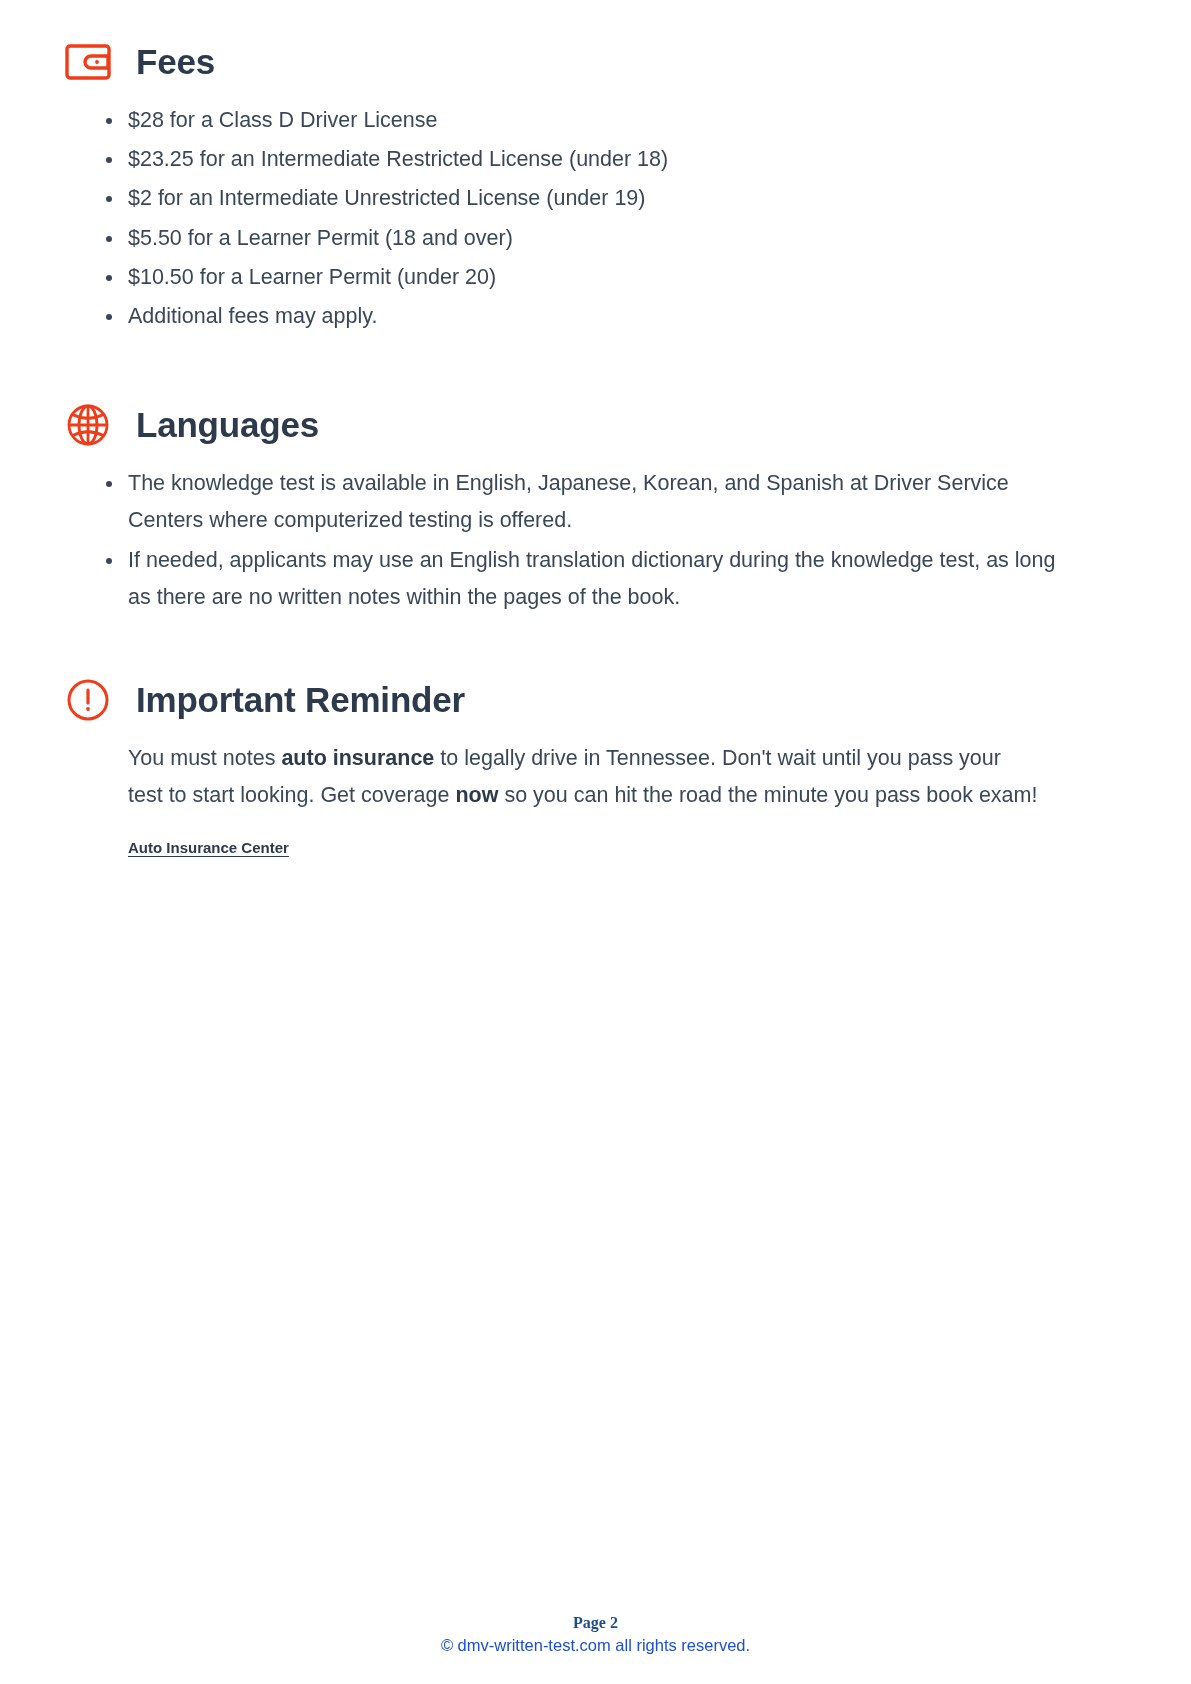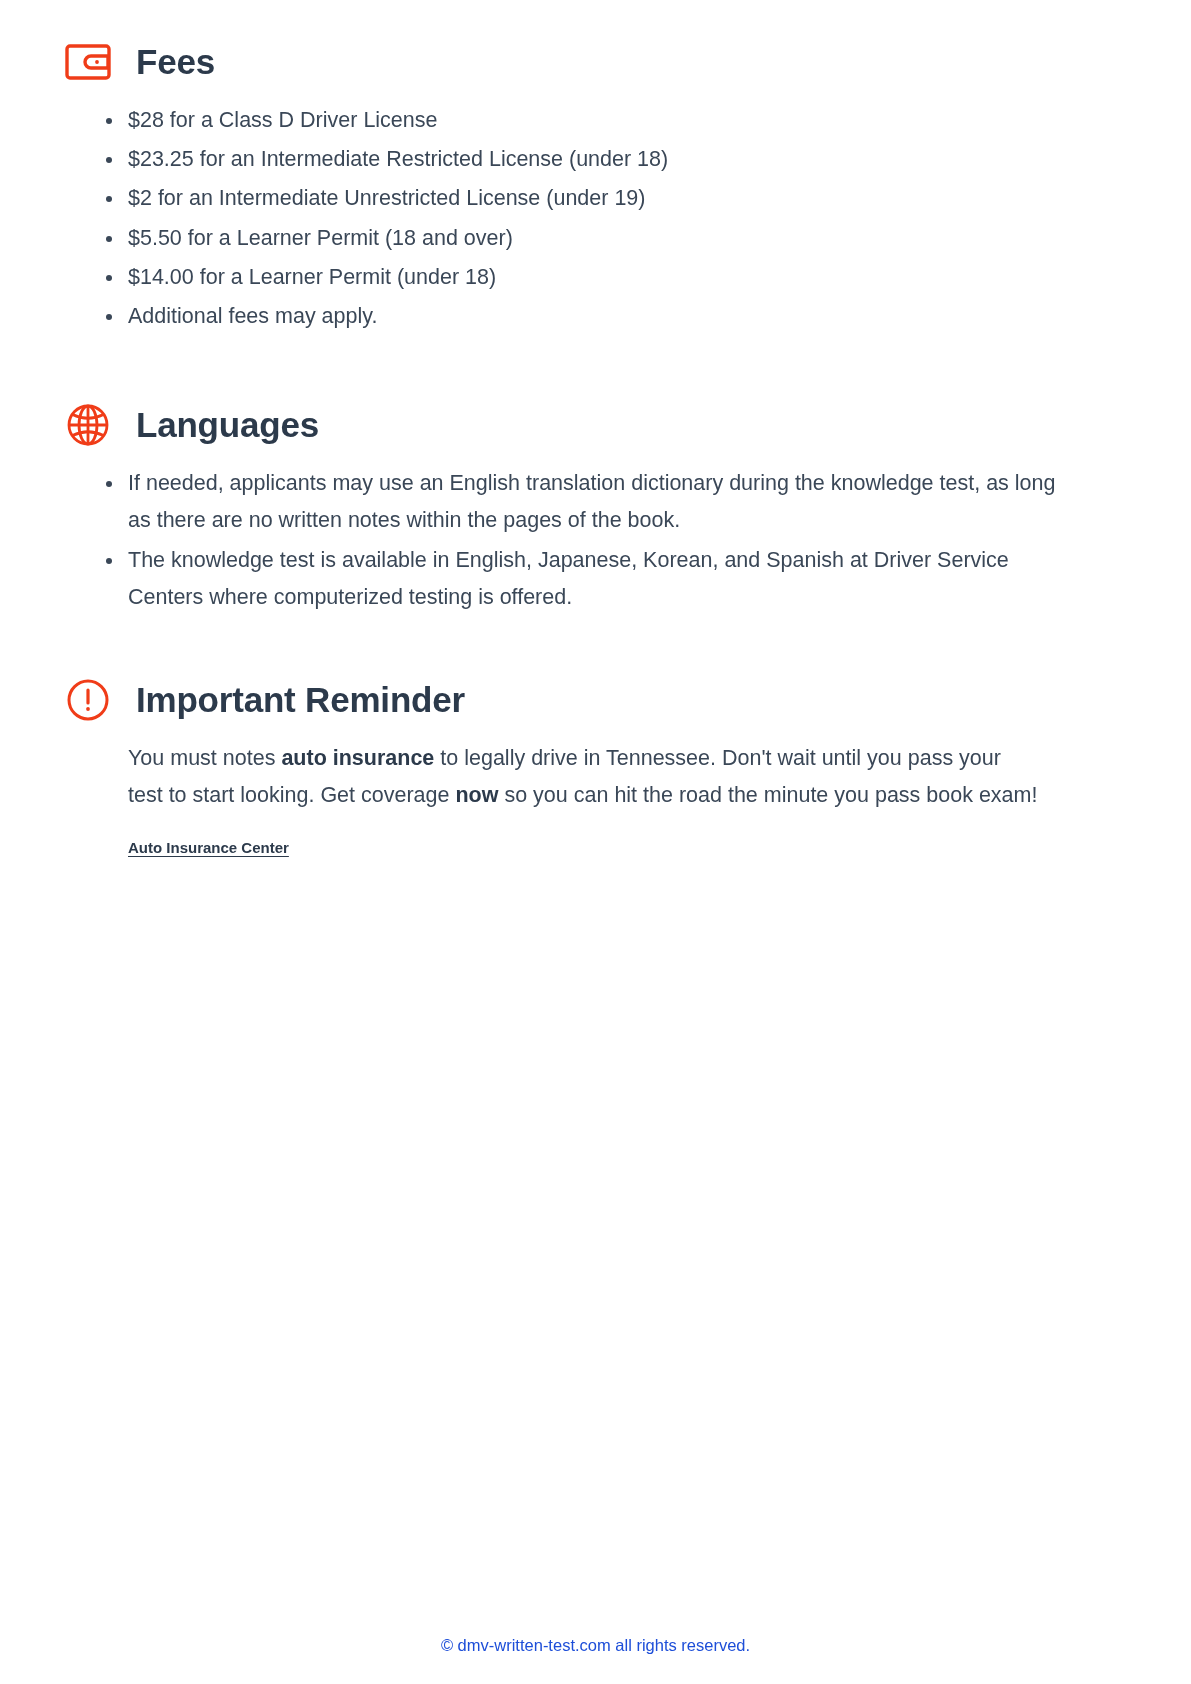--- a/index.html
+++ b/index.html
@@ -152,21 +152,21 @@
             <circle cx="33" cy="20" r="1.9" fill="#F03C18"></circle>
           </svg>
         </span>
         <h2 class="section-title">Fees</h2>
       </div>
       <ul class="bullets">
         <li>$28 for a Class D Driver License</li>
         <li>$23.25 for an Intermediate Restricted License (under 18)</li>
         <li>$2 for an Intermediate Unrestricted License (under 19)</li>
         <li>$5.50 for a Learner Permit (18 and over)</li>
-        <li>$14.00 for a Learner Permit (under 18)</li>
+        <li>$10.50 for a Learner Permit (under 20)</li>
         <li>Additional fees may apply.</li>
       </ul>
     </div>
 
     <div class="gap-lg"></div>
 
     <div class="section">
       <div class="section-head">
         <span class="icon-wrap">
           <svg width="46" height="46" viewBox="0 0 46 46" aria-hidden="true">
@@ -176,22 +176,22 @@
               <line x1="4" y1="23" x2="42" y2="23"></line>
               <path d="M7.5 12.5 Q23 20 38.5 12.5"></path>
               <path d="M7.5 33.5 Q23 26 38.5 33.5"></path>
               <line x1="23" y1="4" x2="23" y2="42"></line>
             </g>
           </svg>
         </span>
         <h2 class="section-title">Languages</h2>
       </div>
       <ul class="bullets tight">
+        <li>The knowledge test is available in English, Japanese, Korean, and Spanish at Driver Service Centers where computerized testing is offered.</li>
         <li>If needed, applicants may use an English translation dictionary during the knowledge test, as long as there are no written notes within the pages of the book.</li>
-        <li>The knowledge test is available in English, Japanese, Korean, and Spanish at Driver Service Centers where computerized testing is offered.</li>
       </ul>
     </div>
 
     <div class="gap-md"></div>
 
     <div class="section">
       <div class="section-head">
         <span class="icon-wrap">
           <svg width="46" height="46" viewBox="0 0 46 46" aria-hidden="true">
             <circle cx="23" cy="23" r="19" fill="none" stroke="#F03C18" stroke-width="3"></circle>
@@ -205,16 +205,17 @@
       <p class="para"><span>You must notes </span><b>auto insurance</b><span> to legally drive in Tennessee. Don't wait until you pass your test to start looking. Get coverage </span><b>now</b><span> so you can hit the road the minute you pass book exam!</span></p>
 
       <div class="link-line">
         <a class="inline-link" href="#">Auto Insurance Center</a>
       </div>
     </div>
 
   </div>
 
   <div class="footer">
+    <span class="page-num">Page 2</span>
     <span class="copyright">© dmv-written-test.com all rights reserved.</span>
   </div>
 
 </div>
 
 </body></html>

